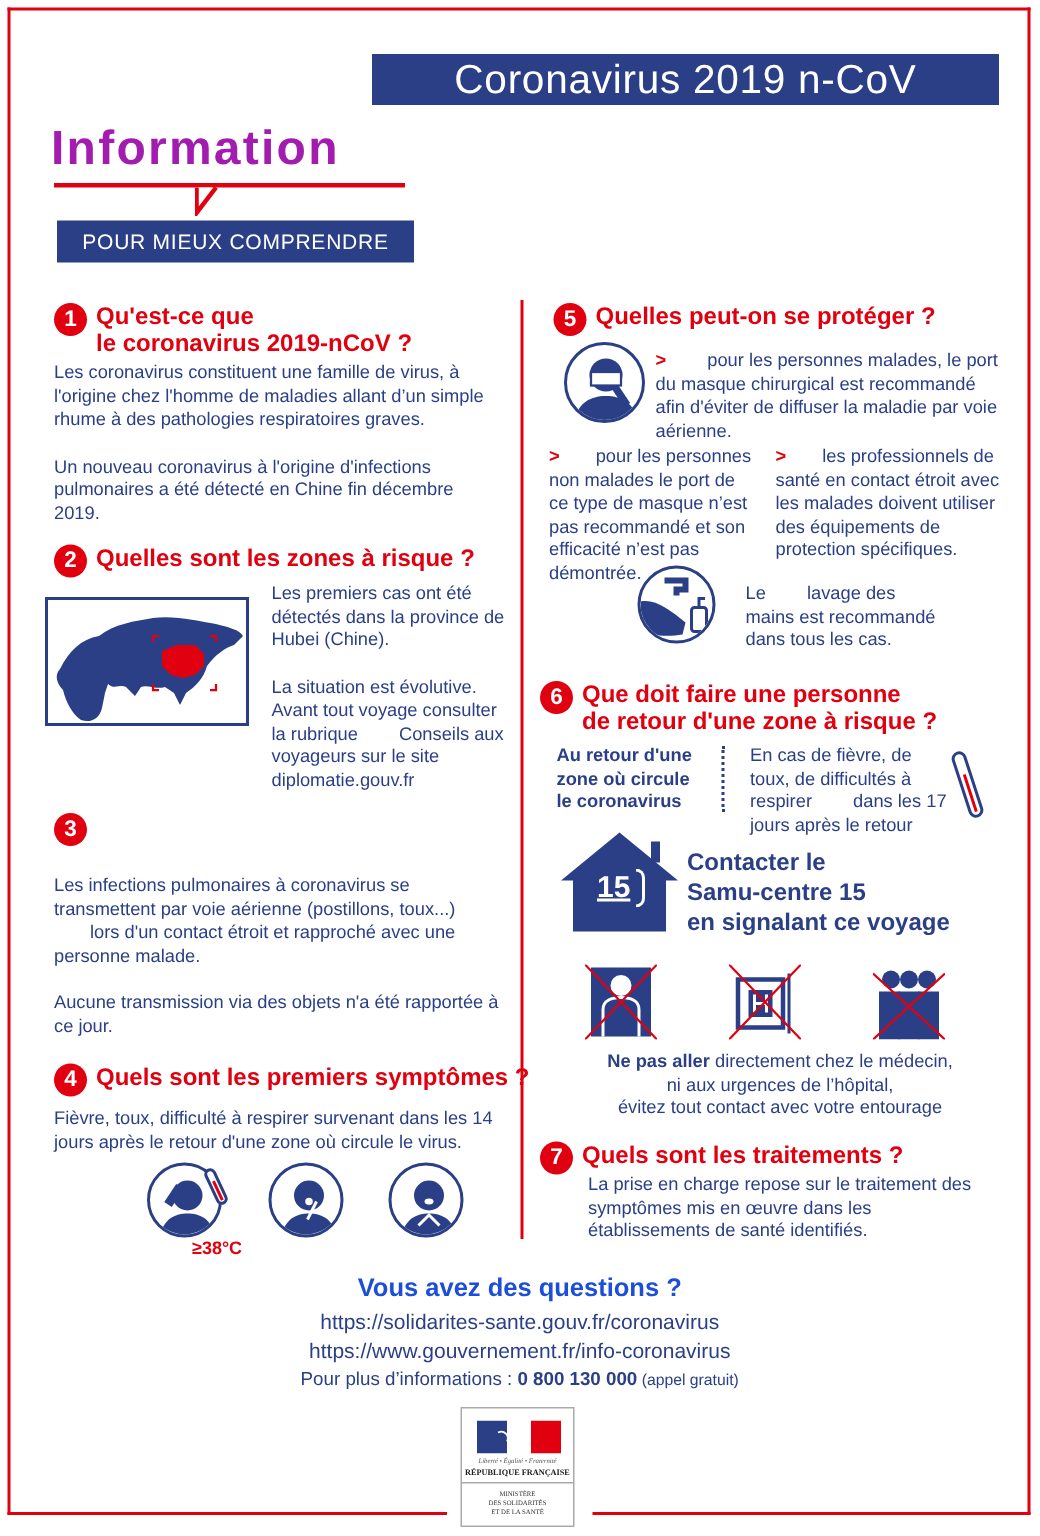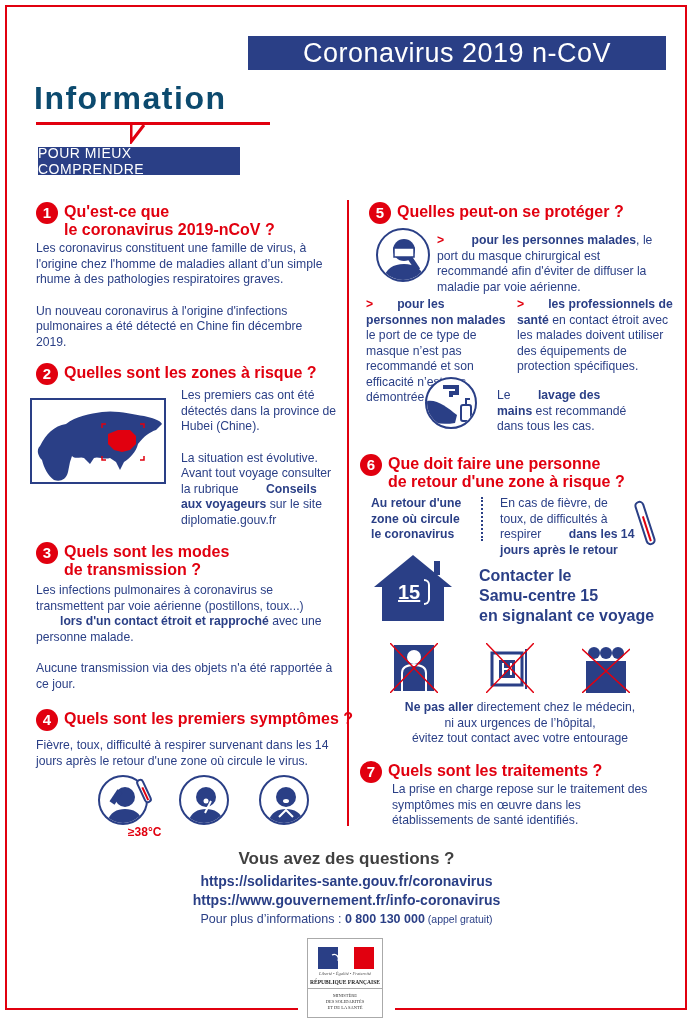--- a/index.html
+++ b/index.html
@@ -5,47 +5,47 @@
   * { box-sizing: border-box; margin: 0; padding: 0; }
   html, body { width: 693px; height: 1024px; background: #ffffff; overflow: hidden; }
   body { position: relative; font-family: "Liberation Sans", "DejaVu Sans", sans-serif; color: #2a3f86; }
   .frame { position: absolute; left: 5px; top: 5px; width: 682px; height: 1005px;
     border: 2px solid #e1000f; border-bottom: none; }
   .frame-bottom-left { position: absolute; left: 5px; top: 1008px; width: 293px; height: 2px; background: #e1000f; }
   .frame-bottom-right { position: absolute; left: 395px; top: 1008px; width: 292px; height: 2px; background: #e1000f; }
 
   .top-banner { position: absolute; left: 248px; top: 36px; width: 418px; height: 34px; background: #2a3f86;
     color: #fff; font-size: 27px; letter-spacing: 0.5px; display: flex; align-items: center; justify-content: center; }
-  .info-title { position: absolute; left: 34px; top: 80px; font-size: 32px; font-weight: bold; color: #0c4a6e; letter-spacing: 1.5px; }
+  .info-title { position: absolute; left: 34px; top: 80px; font-size: 32px; font-weight: bold; color: #a21caf; letter-spacing: 1.5px; }
   .info-underline { position: absolute; left: 36px; top: 122px; width: 234px; height: 3px; background: #e1000f; }
   .info-tail { position: absolute; left: 130px; top: 124px; width: 0; height: 0; }
   .info-tail svg { display: block; }
-  .sub-banner { position: absolute; left: 38px; top: 147px; width: 202px; height: 28px; background: #2a3f86; color: #fff;
+  .sub-banner { position: absolute; left: 38px; top: 147px; width: 238px; height: 28px; background: #2a3f86; color: #fff;
     font-size: 14px; letter-spacing: 0.5px; display: flex; align-items: center; justify-content: center; }
 
   .divider { position: absolute; left: 347px; top: 200px; width: 2px; height: 626px; background: #e1000f; }
 
   .sec-title { position: absolute; display: flex; align-items: flex-start; gap: 6px; color: #e1000f; font-weight: bold; font-size: 16px; line-height: 18px; }
   .num { flex: 0 0 auto; width: 22px; height: 22px; border-radius: 50%; background: #e1000f; color: #fff; font-weight: bold;
     font-size: 15px; display: flex; align-items: center; justify-content: center; margin-top: -1px; }
   .txt { position: absolute; font-size: 12.2px; line-height: 15.5px; color: #2a3f86; }
-  .txt b { font-weight: bold; padding-left: 24px; }
+  .txt b { font-weight: normal; padding-left: 24px; }
   .txt p + p { margin-top: 16px; }
 
   .map { position: absolute; left: 30px; top: 398px; width: 136px; height: 86px; border: 2px solid #2a3f86; background: #fff; overflow: hidden; }
 
   .icon-circle { position: absolute; border: 2px solid #2a3f86; border-radius: 50%; background: #fff; overflow: hidden; }
   .arrow { color: #e1000f; font-weight: bold; }
 
   .callout { position: absolute; text-align: center; font-size: 12.2px; line-height: 15.5px; }
-  .samu { position: absolute; left: 479px; top: 566px; font-size: 16px; font-weight: bold; line-height: 20px; color: #2a3f86; }
+  .samu { position: absolute; left: 458px; top: 566px; font-size: 16px; font-weight: bold; line-height: 20px; color: #2a3f86; }
   .dashed { position: absolute; left: 481px; top: 497px; width: 0; height: 44px; border-left: 2px dotted #2a3f86; }
 
-  .footer-title { position: absolute; left: 0; width: 693px; top: 849px; text-align: center; font-size: 17px; font-weight: bold; color: #404040; }
-  .footer-link { position: absolute; left: 0; width: 693px; text-align: center; font-size: 14px; font-weight: bold; color: #2a3f86; }
+  .footer-title { position: absolute; left: 0; width: 693px; top: 849px; text-align: center; font-size: 17px; font-weight: bold; color: #1d4ed8; }
+  .footer-link { position: absolute; left: 0; width: 693px; text-align: center; font-size: 14px; font-weight: normal; color: #2a3f86; }
   .footer-phone { position: absolute; left: 0; width: 693px; top: 912px; text-align: center; font-size: 12.5px; color: #2a3f86; }
   .footer-phone .small { font-size: 10.5px; }
 
   .logo { position: absolute; left: 307px; top: 938px; width: 76px; height: 80px; border: 1px solid #aaa; background: #fff; }
   .logo .flag { position: absolute; left: 10px; top: 8px; width: 56px; height: 22px; }
   .logo .motto { position: absolute; left: 0; width: 100%; top: 32px; text-align: center; font-family: "Liberation Serif", serif; font-size: 4.5px; font-style: italic; color: #555; }
   .logo .rep { position: absolute; left: 0; width: 100%; top: 40px; text-align: center; font-family: "Liberation Serif", serif; font-size: 5.5px; color: #222; font-weight: bold; }
   .logo .sep { position: absolute; left: 0; width: 100%; top: 49px; height: 1px; background: #aaa; }
   .logo .min { position: absolute; left: 0; width: 100%; top: 54px; text-align: center; font-family: "Liberation Serif", serif; font-size: 4.5px; line-height: 6px; color: #333; }
 </style>
@@ -89,21 +89,20 @@
     <path d="M70 28 L70 24 L74 24 M108 24 L112 24 L112 28 M70 56 L70 60 L74 60 M108 60 L112 60 L112 56" stroke="#e1000f" stroke-width="1.5" fill="none"></path>
   </svg>
 </div>
 <div class="txt" style="left:181px; top:388px; width:160px;">
   <p>Les premiers cas ont été détectés dans la province de Hubei (Chine).</p>
   <p><span>La situation est évolutive. Avant tout voyage consulter la rubrique</span> <b>Conseils aux voyageurs</b> <span>sur le site diplomatie.gouv.fr</span></p>
 </div>
 
 <div class="sec-title" style="left:36px; top:543px;">
   <span class="num">3</span>
-  <span><span>Quels sont les modes</span><br><span>de transmission ?</span></span>
 </div>
 <div class="txt" style="left:36px; top:583px; width:300px;">
   <p><span>Les infections pulmonaires à coronavirus se transmettent par voie aérienne (postillons, toux...)</span> <b>lors d'un contact étroit et rapproché</b> <span>avec une personne malade.</span></p>
   <p>Aucune transmission via des objets n'a été rapportée à ce jour.</p>
 </div>
 
 <div class="sec-title" style="left:36px; top:710px;">
   <span class="num">4</span>
   <span>Quels sont les premiers symptômes ?</span>
 </div>
@@ -171,21 +170,21 @@
   <span>Le </span><b>lavage des mains</b><span> est recommandé dans tous les cas.</span>
 </div>
 
 <div class="sec-title" style="left:360px; top:455px;">
   <span class="num">6</span>
   <span><span>Que doit faire une personne</span><br><span>de retour d'une zone à risque ?</span></span>
 </div>
 <div class="txt" style="left:371px; top:496px; width:100px; font-weight:bold;">Au retour d'une zone où circule le coronavirus</div>
 <div class="dashed"></div>
 <div class="txt" style="left:500px; top:496px; width:135px;">
-  <span>En cas de fièvre, de toux, de difficultés à respirer </span><b>dans les 14 jours après le retour</b>
+  <span>En cas de fièvre, de toux, de difficultés à respirer </span><b>dans les 17 jours après le retour</b>
 </div>
 <div style="position:absolute; left:640px; top:500px; width:10px; height:46px; border:2px solid #2a3f86; border-radius:5px; transform:rotate(-18deg); background:#fff;">
     <div style="position:absolute; left:2px; bottom:2px; width:2px; height:26px; background:#e1000f;"></div>
   </div>
 
 <div style="position:absolute; left:372px; top:553px; width:82px; height:70px;">
   <svg width="82" height="70" viewBox="0 0 82 70">
       <path d="M41 2 L80 34 L72 34 L72 68 L10 68 L10 34 L2 34 Z" fill="#2a3f86"></path>
       <rect x="62" y="8" width="6" height="14" fill="#2a3f86"></rect>
     </svg>

